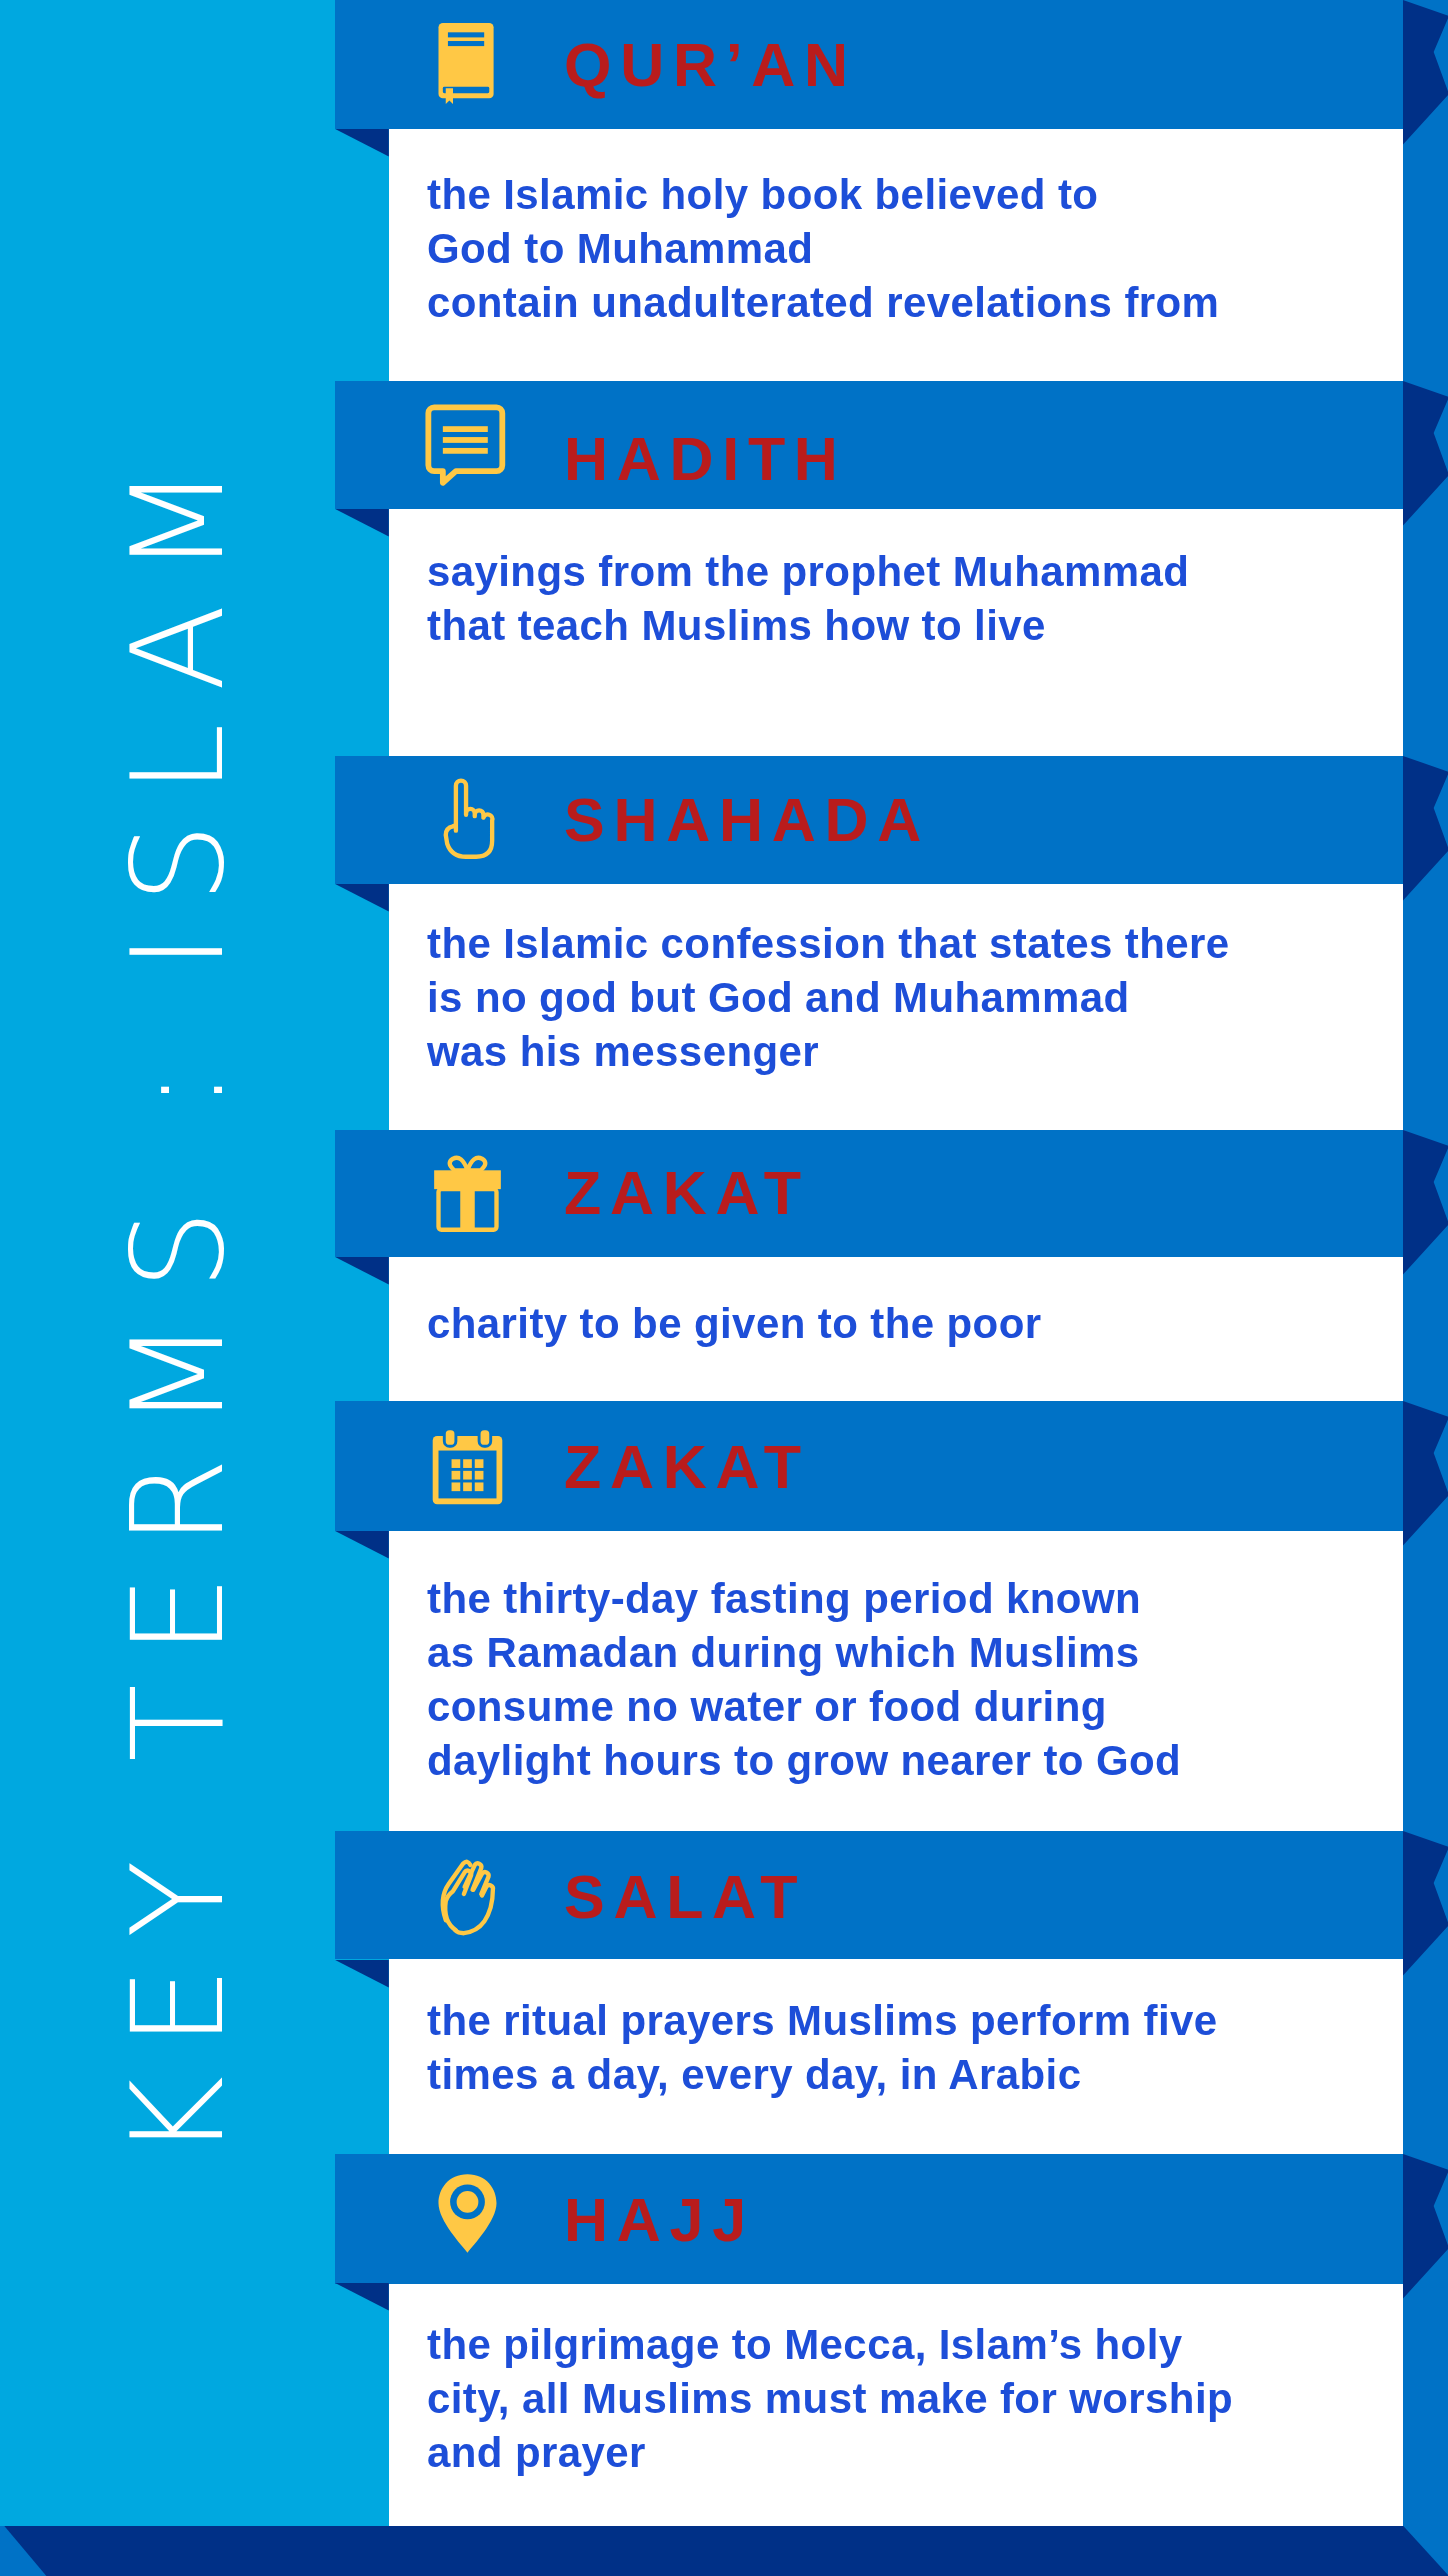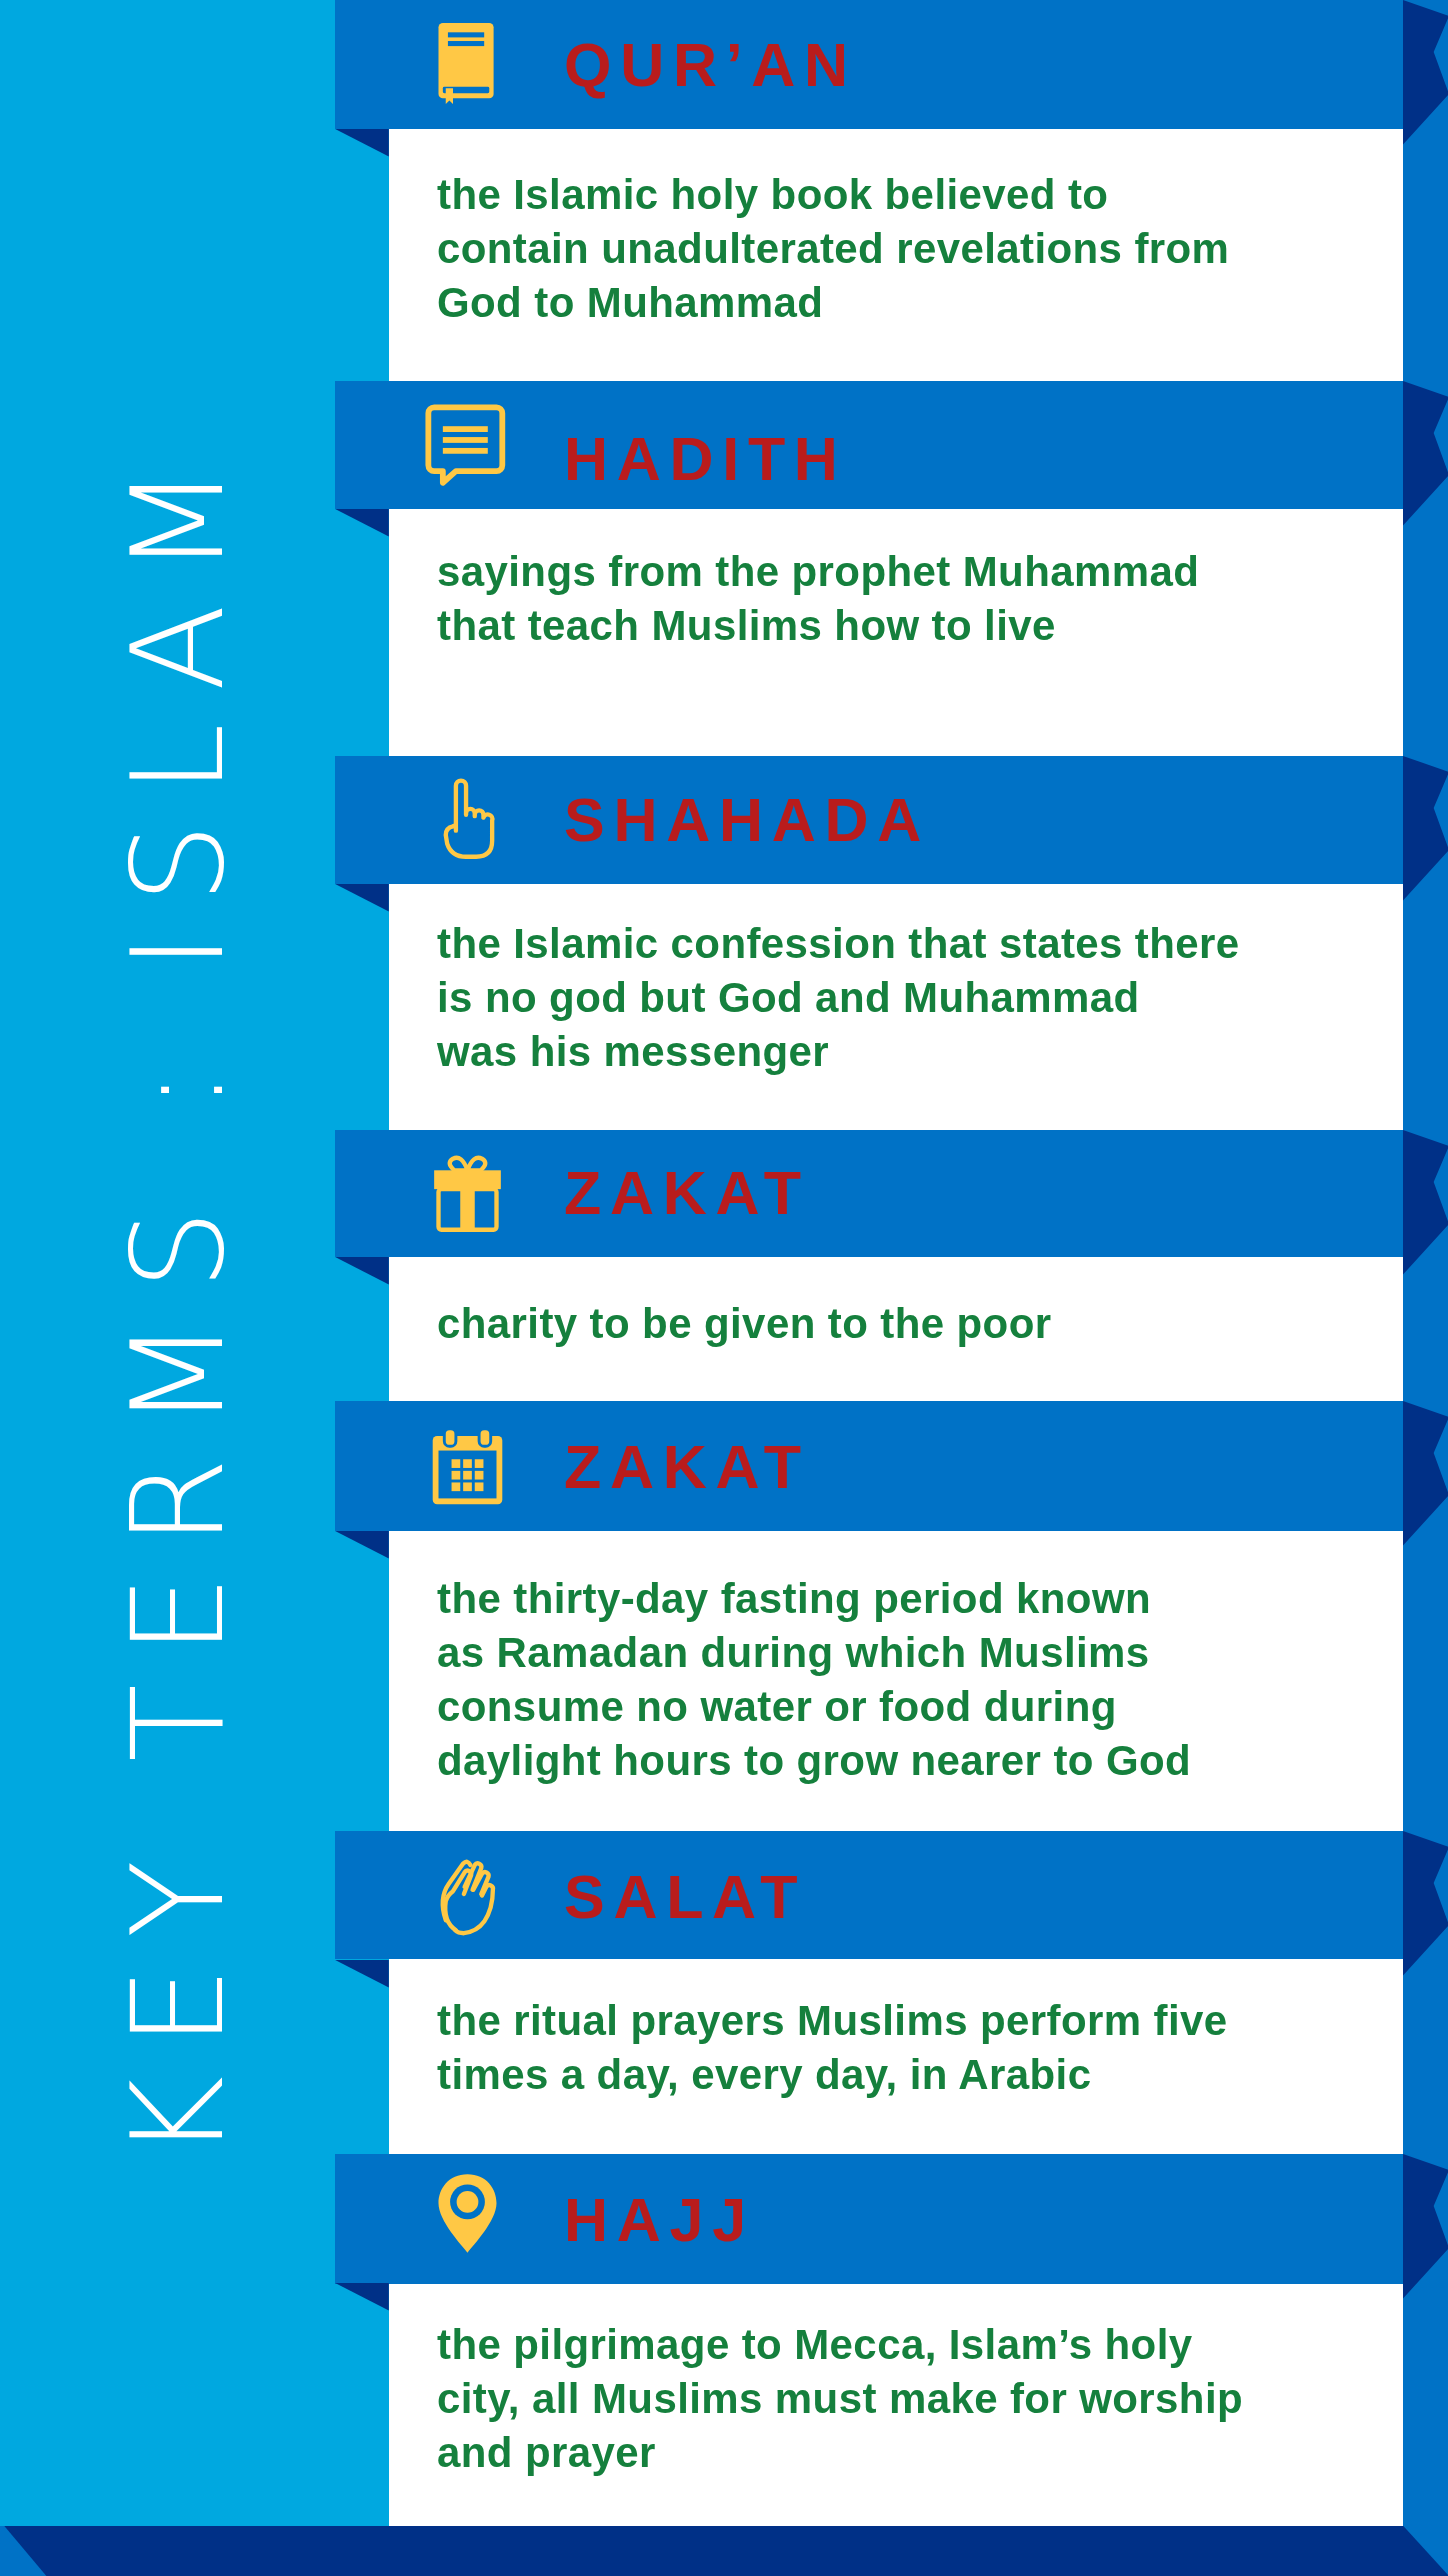--- a/index.html
+++ b/index.html
@@ -47,22 +47,22 @@
   .header-title {
     position:absolute; left:564px;
     color:#b91c1c;
     font-weight:bold;
     font-size:61px;
     letter-spacing:8.7px;
     line-height:1;
     white-space:nowrap;
   }
   .body-text {
-    position:absolute; left:437px; width:963px;
-    color:#15803d;
+    position:absolute; left:427px; width:963px;
+    color:#1d4ed8;
     font-weight:bold;
     font-size:42px;
     line-height:54px;
     letter-spacing:0.4px;
   }
   .body-text span { display:block; white-space:nowrap; }
   .bottom-band {
     position:absolute; left:0; top:2526px; width:1449px; height:50px;
   }
 </style>
@@ -85,22 +85,22 @@
 <svg class="header-icon" style="top:20px;" viewBox="0 0 120 120">
   <rect x="20" y="4" width="76" height="104" rx="6" fill="#ffc845"></rect>
   <rect x="33" y="17" width="50" height="7" fill="#0072c6"></rect>
   <rect x="33" y="29" width="50" height="7" fill="#0072c6"></rect>
   <rect x="26" y="92" width="64" height="9" rx="2" fill="#0072c6"></rect>
   <polygon points="30,94 40,94 40,116 35,111 30,116" fill="#ffc845"></polygon>
 </svg>
 <div class="header-title" style="top:35px;">QUR’AN</div>
 <div class="body-text" style="top:168px;">
   <span>the Islamic holy book believed to</span>
+  <span>God to Muhammad</span>
   <span>contain unadulterated revelations from</span>
-  <span>God to Muhammad</span>
 </div>
 
 <div class="section-header" style="top:381px;height:128px;"></div>
 <svg class="fold" style="top:509px;" viewBox="0 0 74 40">
     <polygon points="0,0 74,0 74,38" fill="#003087"></polygon>
   </svg>
 <svg class="tail" style="top:381px;height:159px;" viewBox="0 0 63 220" preserveAspectRatio="none">
     <polygon points="0,0 63,22 42,72 63,130 0,200" fill="#003087"></polygon>
   </svg>
 <svg class="header-icon" style="top:403px;" viewBox="0 0 120 120">

